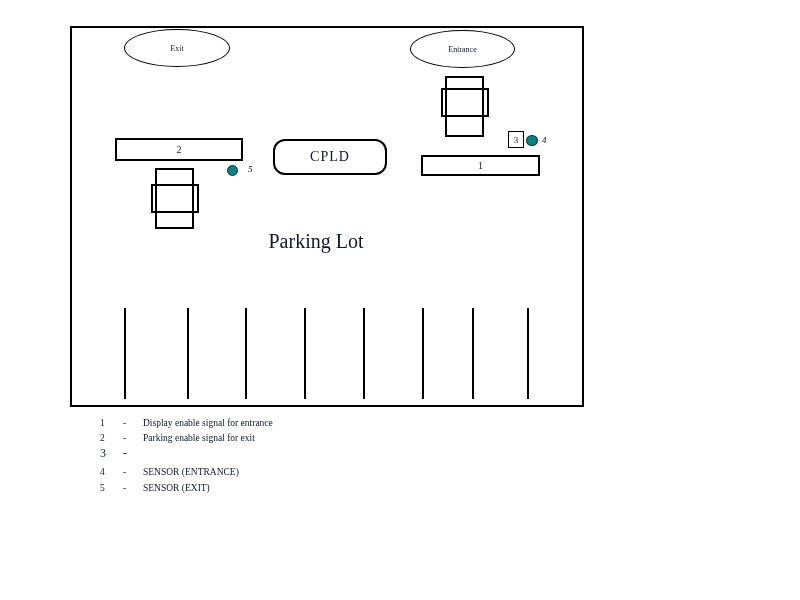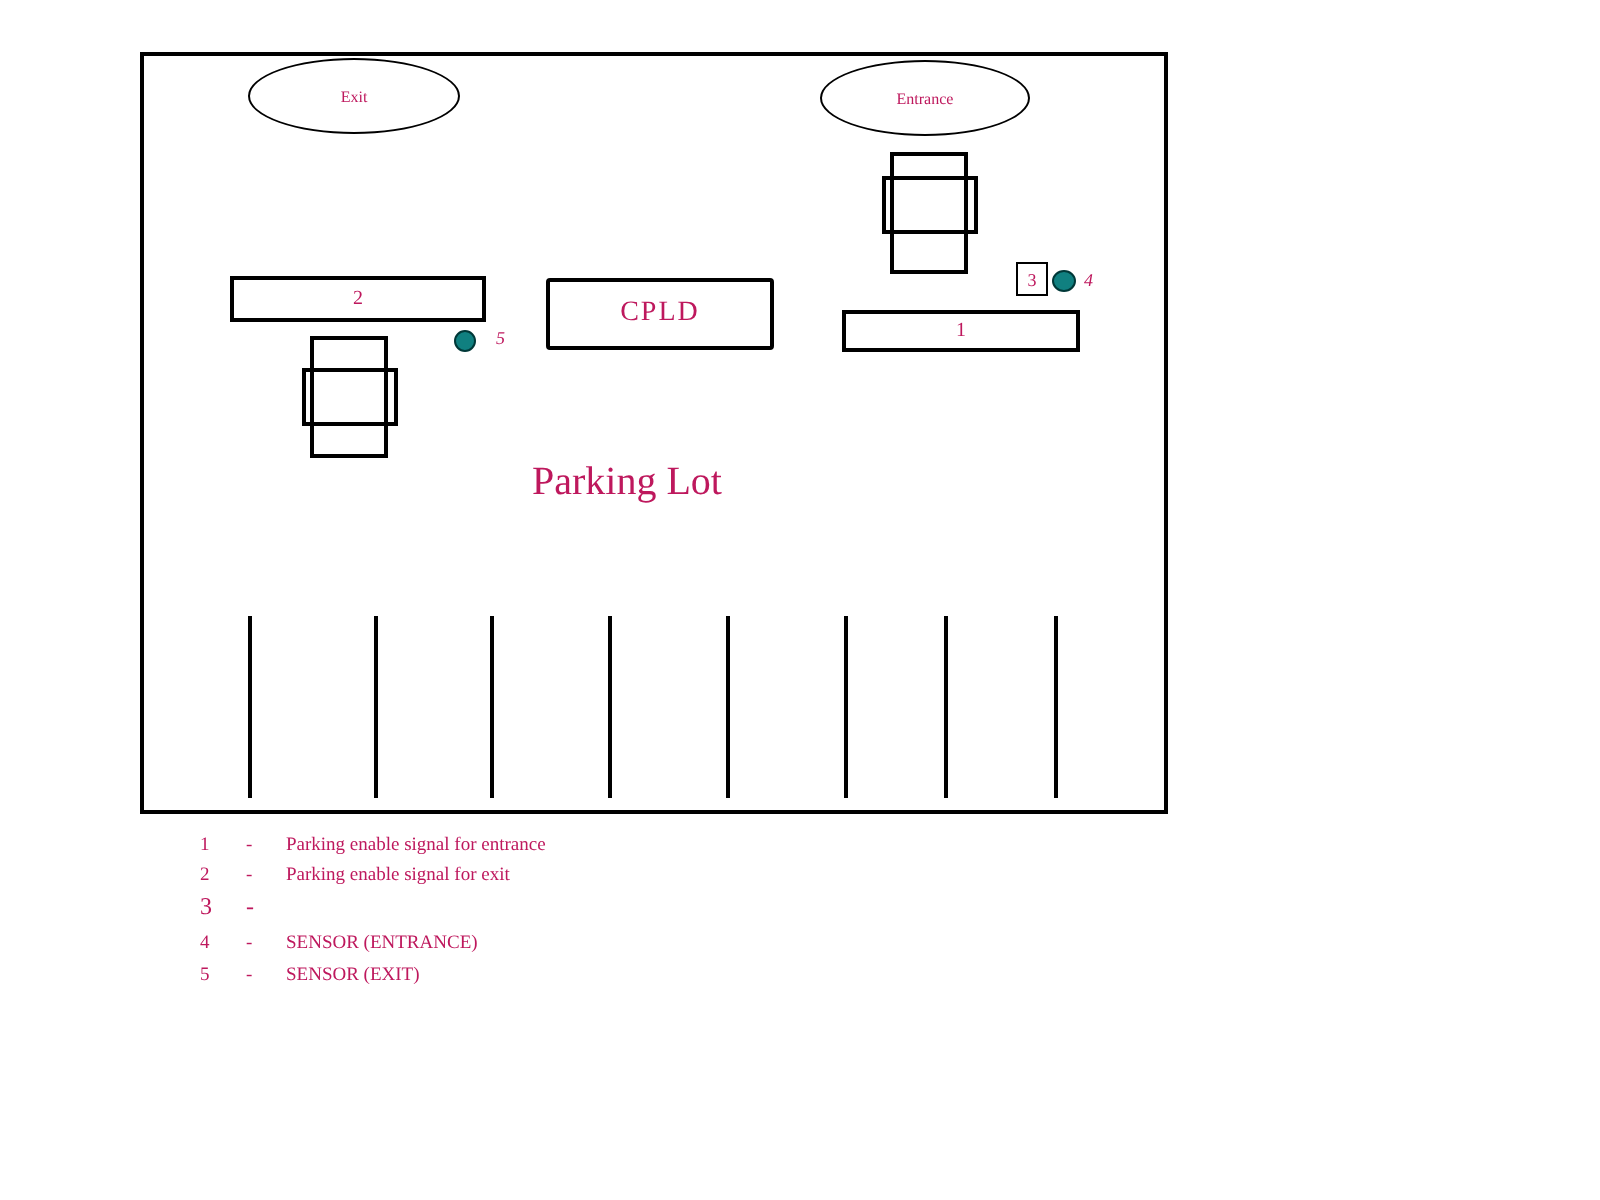--- a/index.html
+++ b/index.html
@@ -1,18 +1,18 @@
 <!DOCTYPE html>
 <html style="--sensor-fill: #108080; --sensor-border: #003838; --line-color: #000000;"><head>
 <meta charset="utf-8">
 <style>
   html,body{margin:0;padding:0;background:#ffffff;}
   .canvas{
     position:relative;width:800px;height:600px;background:#ffffff;
-    font-family:"Liberation Serif","DejaVu Serif",serif;color:#be185d;
+    font-family:"Liberation Serif","DejaVu Serif",serif;color:#0f172a;
     overflow:hidden;
   }
   .abs{position:absolute;box-sizing:border-box;}
   .lot-border{
     left:70px;top:26px;width:514px;height:381px;
     border:2px solid #000;background:transparent;
   }
   .ellipse{
     border:1px solid #000;border-radius:50%;
     display:flex;align-items:center;justify-content:center;
@@ -29,36 +29,36 @@
   .gate-exit-wide{left:151px;top:184px;}
   .labelbox{
     display:flex;align-items:center;justify-content:center;
     font-size:10px;background:#fff;
   }
   .box2{left:115px;top:138px;width:128px;height:23px;}
   .box1{left:421px;top:155px;width:119px;height:21px;}
   .box3{left:508px;top:131px;width:16px;height:17px;border-width:1px;font-size:9px;}
   .cpld{
     left:273px;top:139px;width:114px;height:36px;
-    border:2px solid #000;border-radius:2px;
+    border:2px solid #000;border-radius:12px;
     display:flex;align-items:center;justify-content:center;
     font-size:14px;letter-spacing:1px;background:#fff;
   }
   .sensor{
     border-radius:50%;
     background:var(--sensor-fill,#108080);
     border:1.5px solid var(--sensor-border,#003838);
   }
   .sensor-5{left:227px;top:165px;width:11px;height:11px;}
   .sensor-4{left:526px;top:135px;width:12px;height:11px;}
   .sensor-label{font-size:9px;font-style:italic;}
   .sensor-label-5{left:248px;top:164px;}
   .sensor-label-4{left:542px;top:135px;}
   .lot-title{
-    left:266px;top:230px;width:150px;text-align:left;
+    left:241px;top:230px;width:150px;text-align:center;
     font-size:20px;white-space:nowrap;
   }
   .pline{
     width:1.5px;height:91px;top:308px;
     background:var(--line-color,#000000);
   }
   .legend-row{display:flex;align-items:baseline;left:100px;white-space:nowrap;}
   .legend-num{display:inline-block;width:23px;}
   .legend-dash{display:inline-block;width:20px;}
   .lr-small{font-size:9.5px;}
@@ -115,21 +115,21 @@
   <div class="abs pline" style="left:245px;"></div>
   <div class="abs pline" style="left:304px;"></div>
   <div class="abs pline" style="left:363px;"></div>
   <div class="abs pline" style="left:422px;"></div>
   <div class="abs pline" style="left:472px;"></div>
   <div class="abs pline" style="left:527px;"></div>
 
   <div class="abs legend-row lr-small lr1">
     <span class="legend-num">1</span>
     <span class="legend-dash">-</span>
-    <span>Parking enable signal for entrance</span>
+    <span>Display enable signal for entrance</span>
   </div>
   <div class="abs legend-row lr-small lr2">
     <span class="legend-num">2</span>
     <span class="legend-dash">-</span>
     <span>Parking enable signal for exit</span>
   </div>
   <div class="abs legend-row lr-big lr3">
     <span class="legend-num">3</span>
     <span class="legend-dash">-</span>
   </div>

